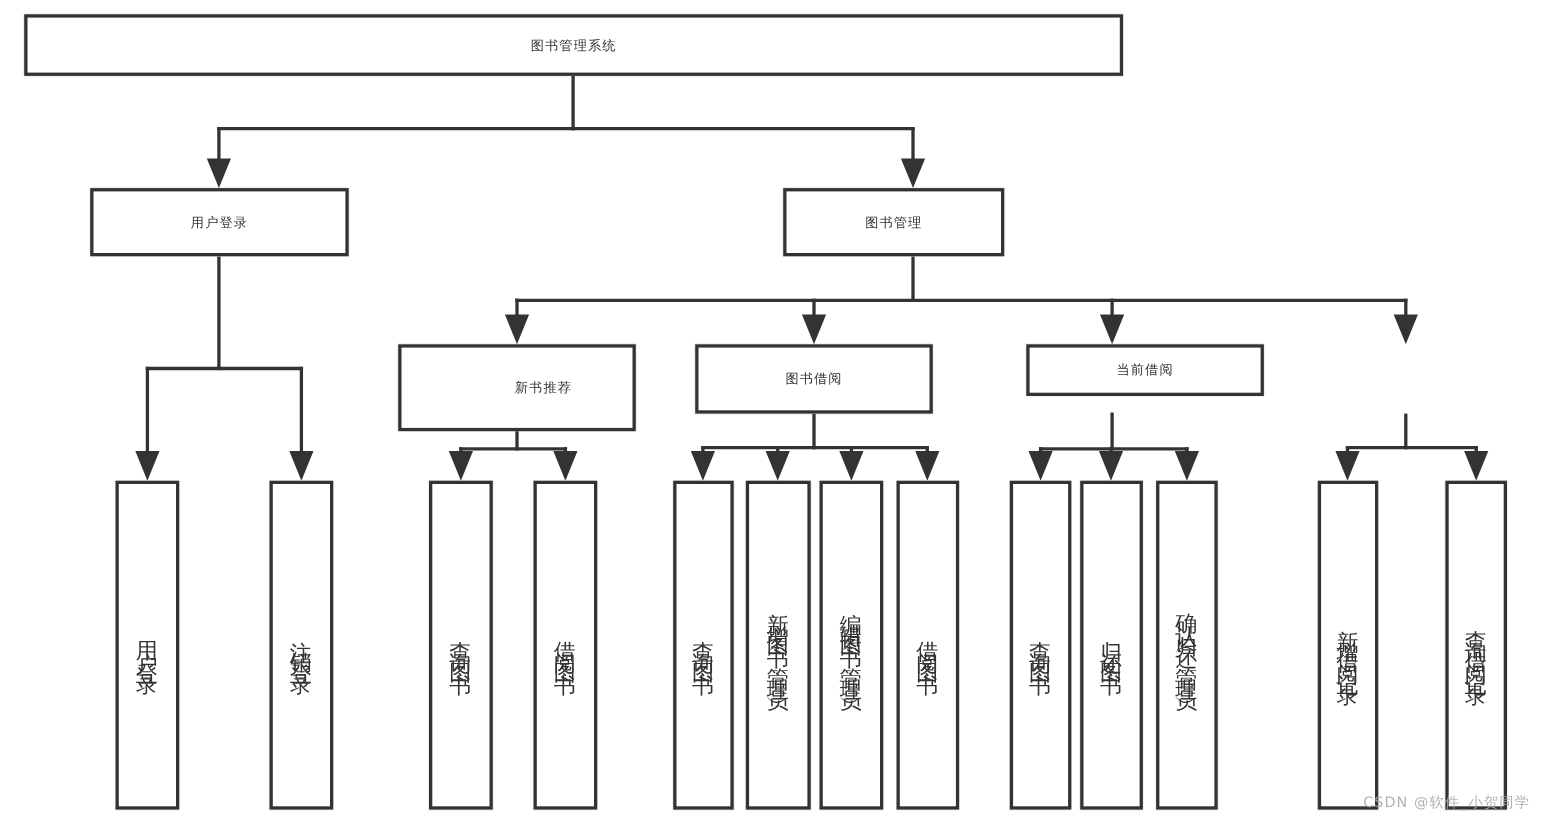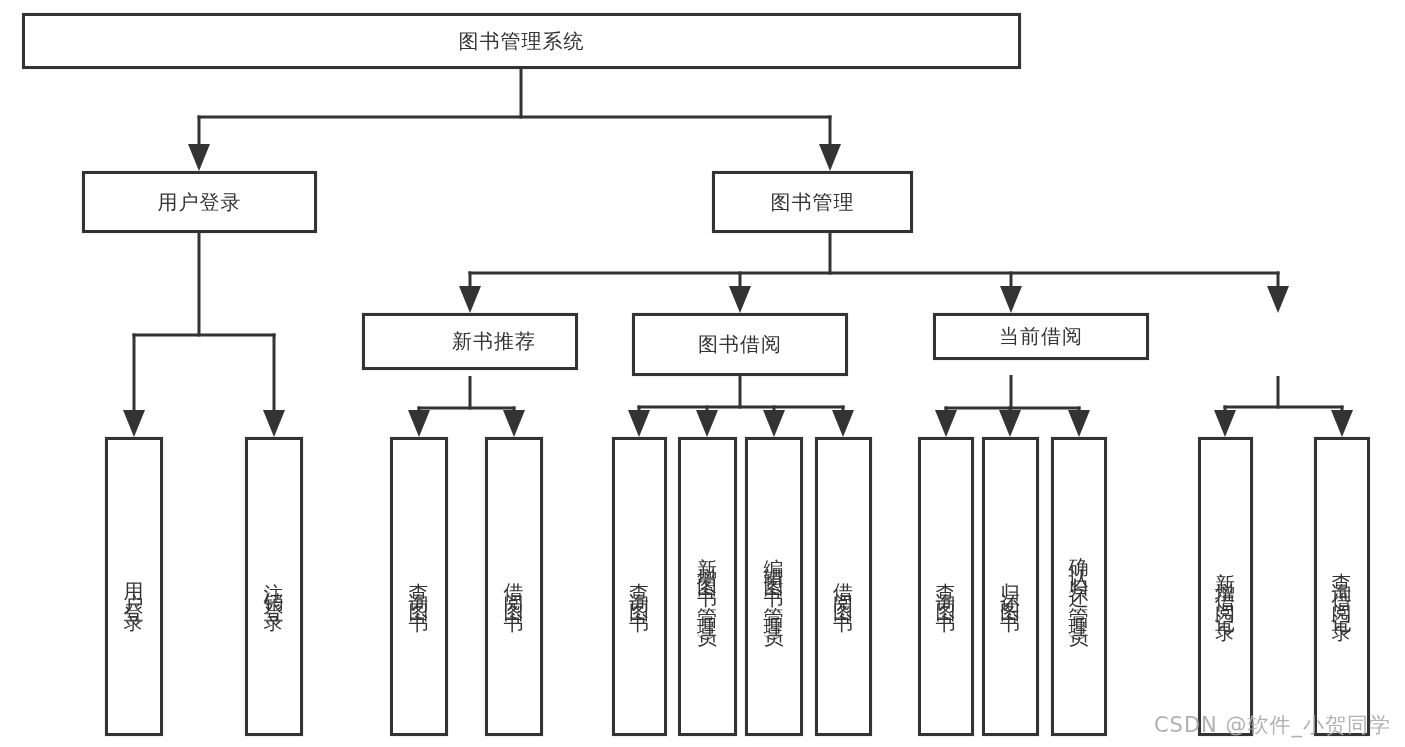--- a/index.html
+++ b/index.html
@@ -23,21 +23,21 @@
     box-sizing: border-box;
     border: 3px solid #333333;
     background: #ffffff;
     display: flex;
     align-items: center;
     justify-content: center;
     z-index: 1;
     box-shadow: 0 0 1px rgba(120,120,120,0.6);
   }
   .hlabel {
-    font-size: 20px;
+    font-size: 12px;
     letter-spacing: 1px;
     white-space: nowrap;
     color: #333333;
   }
   .vbox {
     width: 58px;
     height: 299px;
     top: 437px;
   }
   .vlabel {
@@ -46,21 +46,21 @@
     font-size: 20px;
     letter-spacing: 10px;
     line-height: 1.0;
     color: #333333;
     white-space: nowrap;
   }
   .watermark {
     position: absolute;
     right: 14px;
     bottom: 8px;
-    font-size: 21px;
+    font-size: 13px;
     color: rgba(168,168,168,0.9);
     letter-spacing: 1px;
     z-index: 2;
     white-space: nowrap;
   }
 </style>
 </head>
 <body>
 
 <div id="page">
@@ -142,21 +142,21 @@
     <span class="hlabel">图书管理系统</span>
   </div>
 
   <div class="node" style="left:82px; top:171px; width:235px; height:62px;">
     <span class="hlabel">用户登录</span>
   </div>
   <div class="node" style="left:712px; top:171px; width:201px; height:62px;">
     <span class="hlabel">图书管理</span>
   </div>
 
-  <div class="node" style="left:362px; top:313px; width:216px; height:57px;padding-left:48px;">
+  <div class="node" style="left:362px; top:313px; width:216px; height:79px;padding-left:48px;">
     <span class="hlabel">新书推荐</span>
   </div>
   <div class="node" style="left:632px; top:313px; width:216px; height:63px;text-align:center;">
     <span class="hlabel">图书借阅</span>
   </div>
   <div class="node" style="left:933px; top:313px; width:216px; height:47px;align-items:center;">
     <span class="hlabel">当前借阅</span>
   </div>
 
   <div class="node vbox" style="left:105px;">

